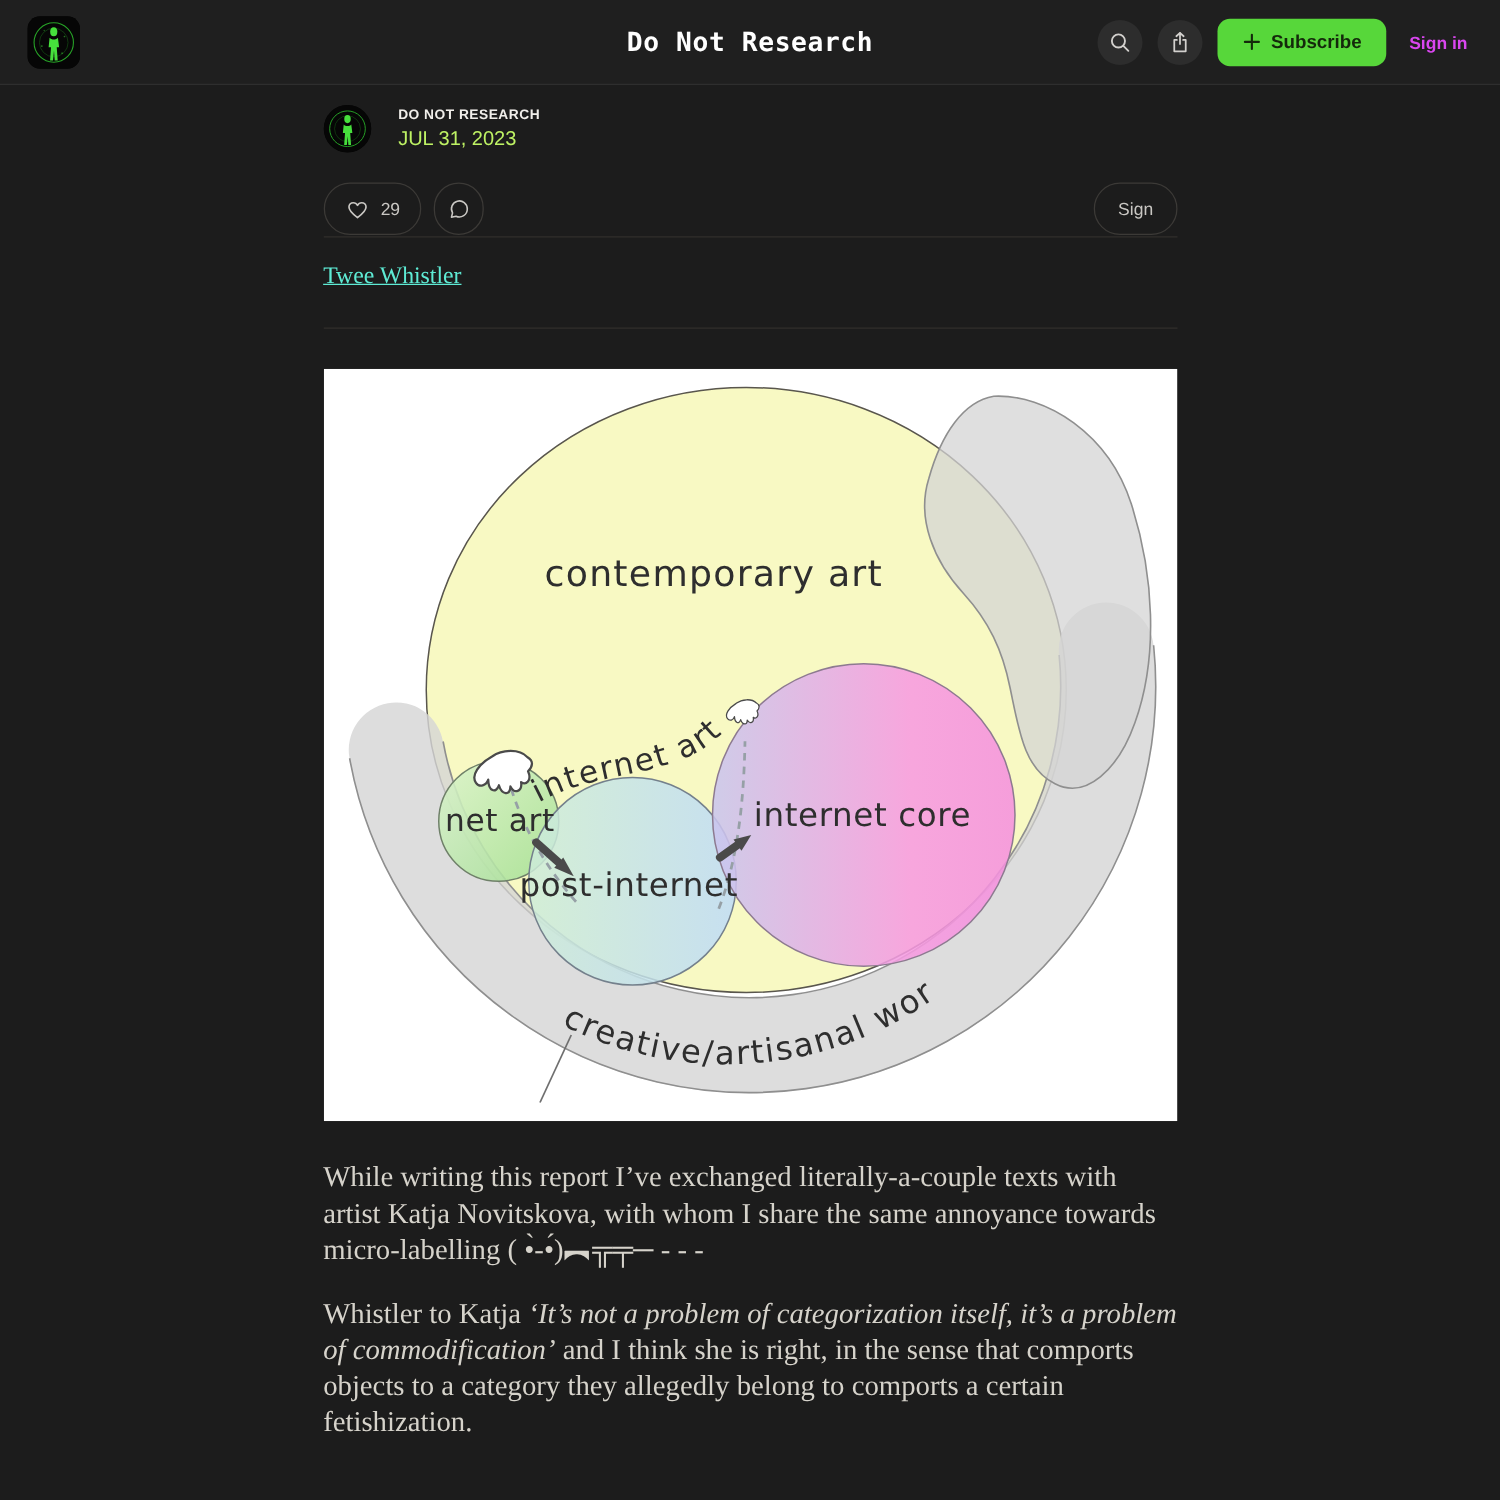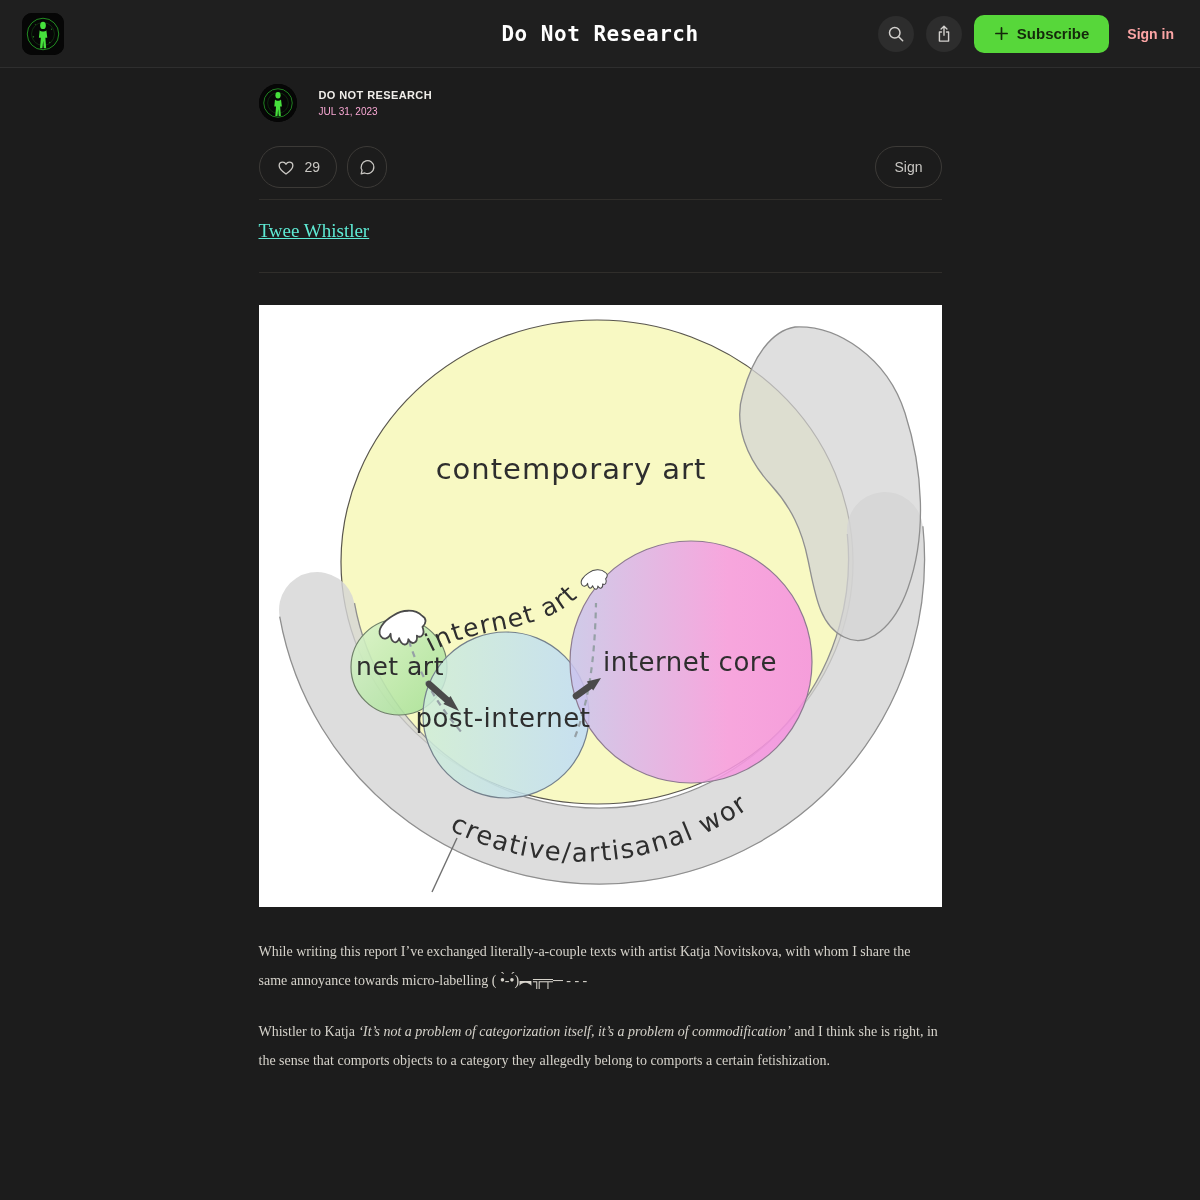--- a/index.html
+++ b/index.html
@@ -30,40 +30,40 @@
     border:none; display:flex; align-items:center; justify-content:center;
     cursor:pointer; padding:0;
   }
   .subscribe-btn {
     display:flex; align-items:center; gap:8px;
     background:#57d73a; color:#14290b; border:none; cursor:pointer;
     font-family:"Liberation Sans", sans-serif;
     font-weight:bold; font-size:15px; padding:0 20px; height:38px;
     border-radius:10px;
   }
-  .signin { font-size:14px; font-weight:bold; color:#fca5a5; text-decoration:none; margin:0 4px 0 6px; cursor:pointer; }
+  .signin { font-size:14px; font-weight:bold; color:#d946ef; text-decoration:none; margin:0 4px 0 6px; cursor:pointer; }
 
   
   .content { width:683px; margin:0 auto; }
   .post-title {
     margin:30px 0 0 0;
     font-family:"DejaVu Sans Mono", monospace; font-weight:bold;
     font-size:30px; line-height:36px; color:#ffffff; letter-spacing:0.5px;
   }
   .byline { display:flex; align-items:center; gap:22px; margin-top:16px; }
   .avatar {
     width:38px; height:38px; border-radius:50%; background:#060606;
     overflow:hidden; cursor:pointer; flex:0 0 auto;
   }
   .author { font-size:11px; font-weight:bold; letter-spacing:0.4px; color:#f0eeea; cursor:pointer; }
-  .date   { font-size:10px; color:#f9a8d4; margin-top:5px; }
+  .date   { font-size:16px; color:#bef264; margin-top:5px; }
 
   .actions {
     display:flex; align-items:center; gap:10px;
-    margin-top:24px; padding-bottom:11px; border-bottom:1px solid #302e2b;
+    margin-top:24px; padding-bottom:1px; border-bottom:1px solid #302e2b;
   }
   .pill {
     height:42px; border:1px solid #3c3a37; border-radius:21px;
     background:transparent; color:#c9c7c3; font-size:14px;
     display:flex; align-items:center; gap:9px; padding:0 16px; cursor:pointer;
     font-family:"Liberation Sans", sans-serif;
   }
   .pill.icon-only { width:40px; padding:0; justify-content:center; }
   .share-pill { margin-left:auto; padding:0 18px; }
 
@@ -73,21 +73,21 @@
     color:#5eead4; text-decoration:underline; cursor:pointer;
   }
   hr.rule { border:none; border-top:1px solid #302e2b; margin:30px 0 0 0; }
 
   .figure { margin:32px 0 0 0; width:683px; height:602px; background:#000000; cursor:pointer; }
   .figure svg { display:block; }
 
   p.body-text {
     width:683px; margin:30px 0 0 0;
     font-family:"Liberation Serif", serif;
-    font-size:14px; line-height:29px; color:#d6d3cb;
+    font-size:23px; line-height:29px; color:#d6d3cb;
   }
   p.body-text + p.body-text { margin-top:22px; }
   .em { font-style:italic; }
 
   .diagram-label { font-family:"DejaVu Sans", sans-serif; fill:#2e2e2e; }
 </style>
 </head>
 <body>
 
 <header class="topbar">

